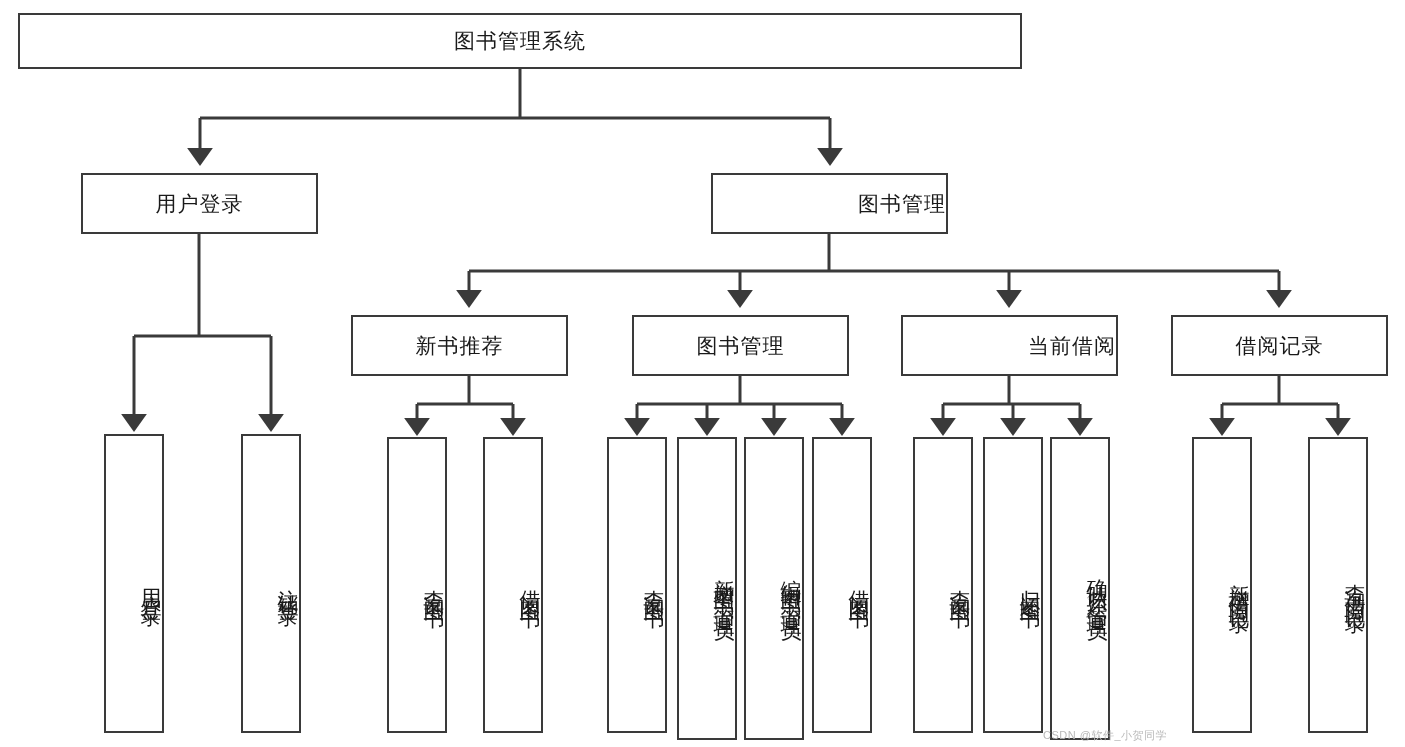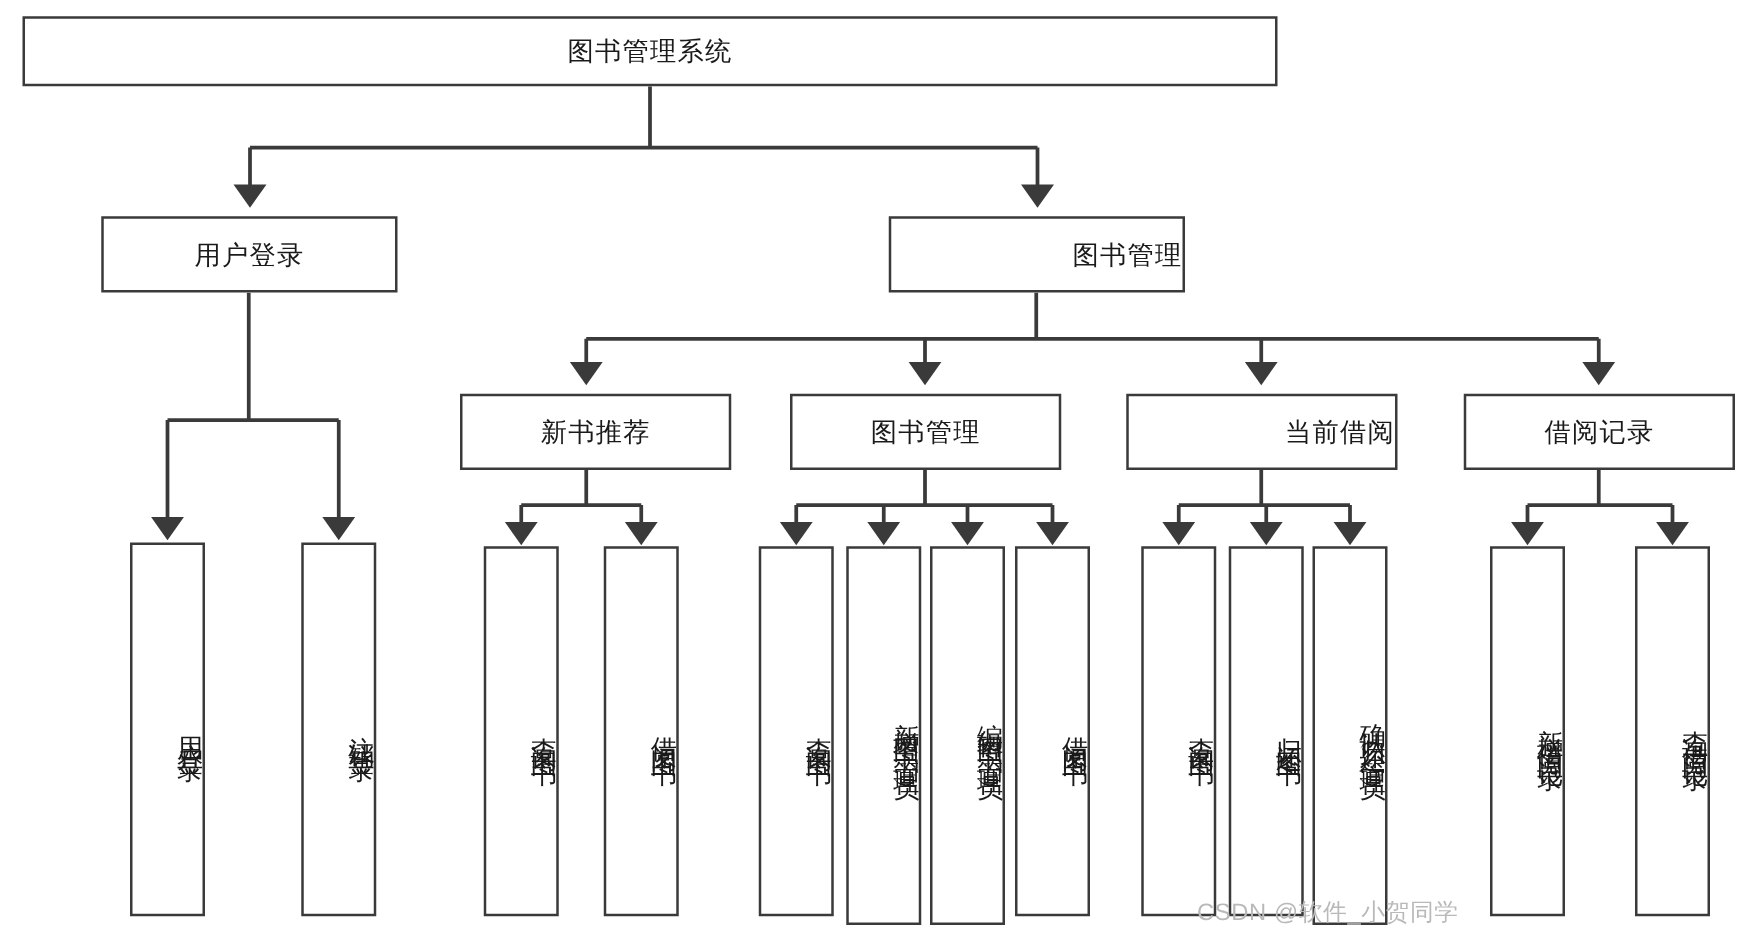--- a/index.html
+++ b/index.html
@@ -36,21 +36,21 @@
     padding-top:6px;
     padding-bottom:6px;
     align-items:flex-start;
     justify-content:center;
   }
   .node.v .lbl{display:block;}
 
   #watermark{
     position:absolute;
     right:8px;bottom:4px;
-    font-size:19px;
+    font-size:11px;
     color:#b9b9b9;
     letter-spacing:0.5px;
     z-index:5;
     white-space:nowrap;
   }
 </style>
 </head>
 <body>
 
 <div id="canvas">
@@ -109,21 +109,21 @@
     <span class="lbl">图书管理系统</span>
   </div>
 
   <div class="node h" style="left:81px;top:173px;width:237px;height:61px;">
     <span class="lbl">用户登录</span>
   </div>
   <div class="node h" style="left:711px;top:173px;width:237px;height:61px;justify-content:flex-end;">
     <span class="lbl">图书管理</span>
   </div>
 
-  <div class="node h" style="left:368px;top:315px;width:217px;height:61px;">
+  <div class="node h" style="left:351px;top:315px;width:217px;height:61px;">
     <span class="lbl">新书推荐</span>
   </div>
   <div class="node h" style="left:632px;top:315px;width:217px;height:61px;">
     <span class="lbl">图书管理</span>
   </div>
   <div class="node h" style="left:901px;top:315px;width:217px;height:61px;justify-content:flex-end;">
     <span class="lbl">当前借阅</span>
   </div>
   <div class="node h" style="left:1171px;top:315px;width:217px;height:61px;">
     <span class="lbl">借阅记录</span>

